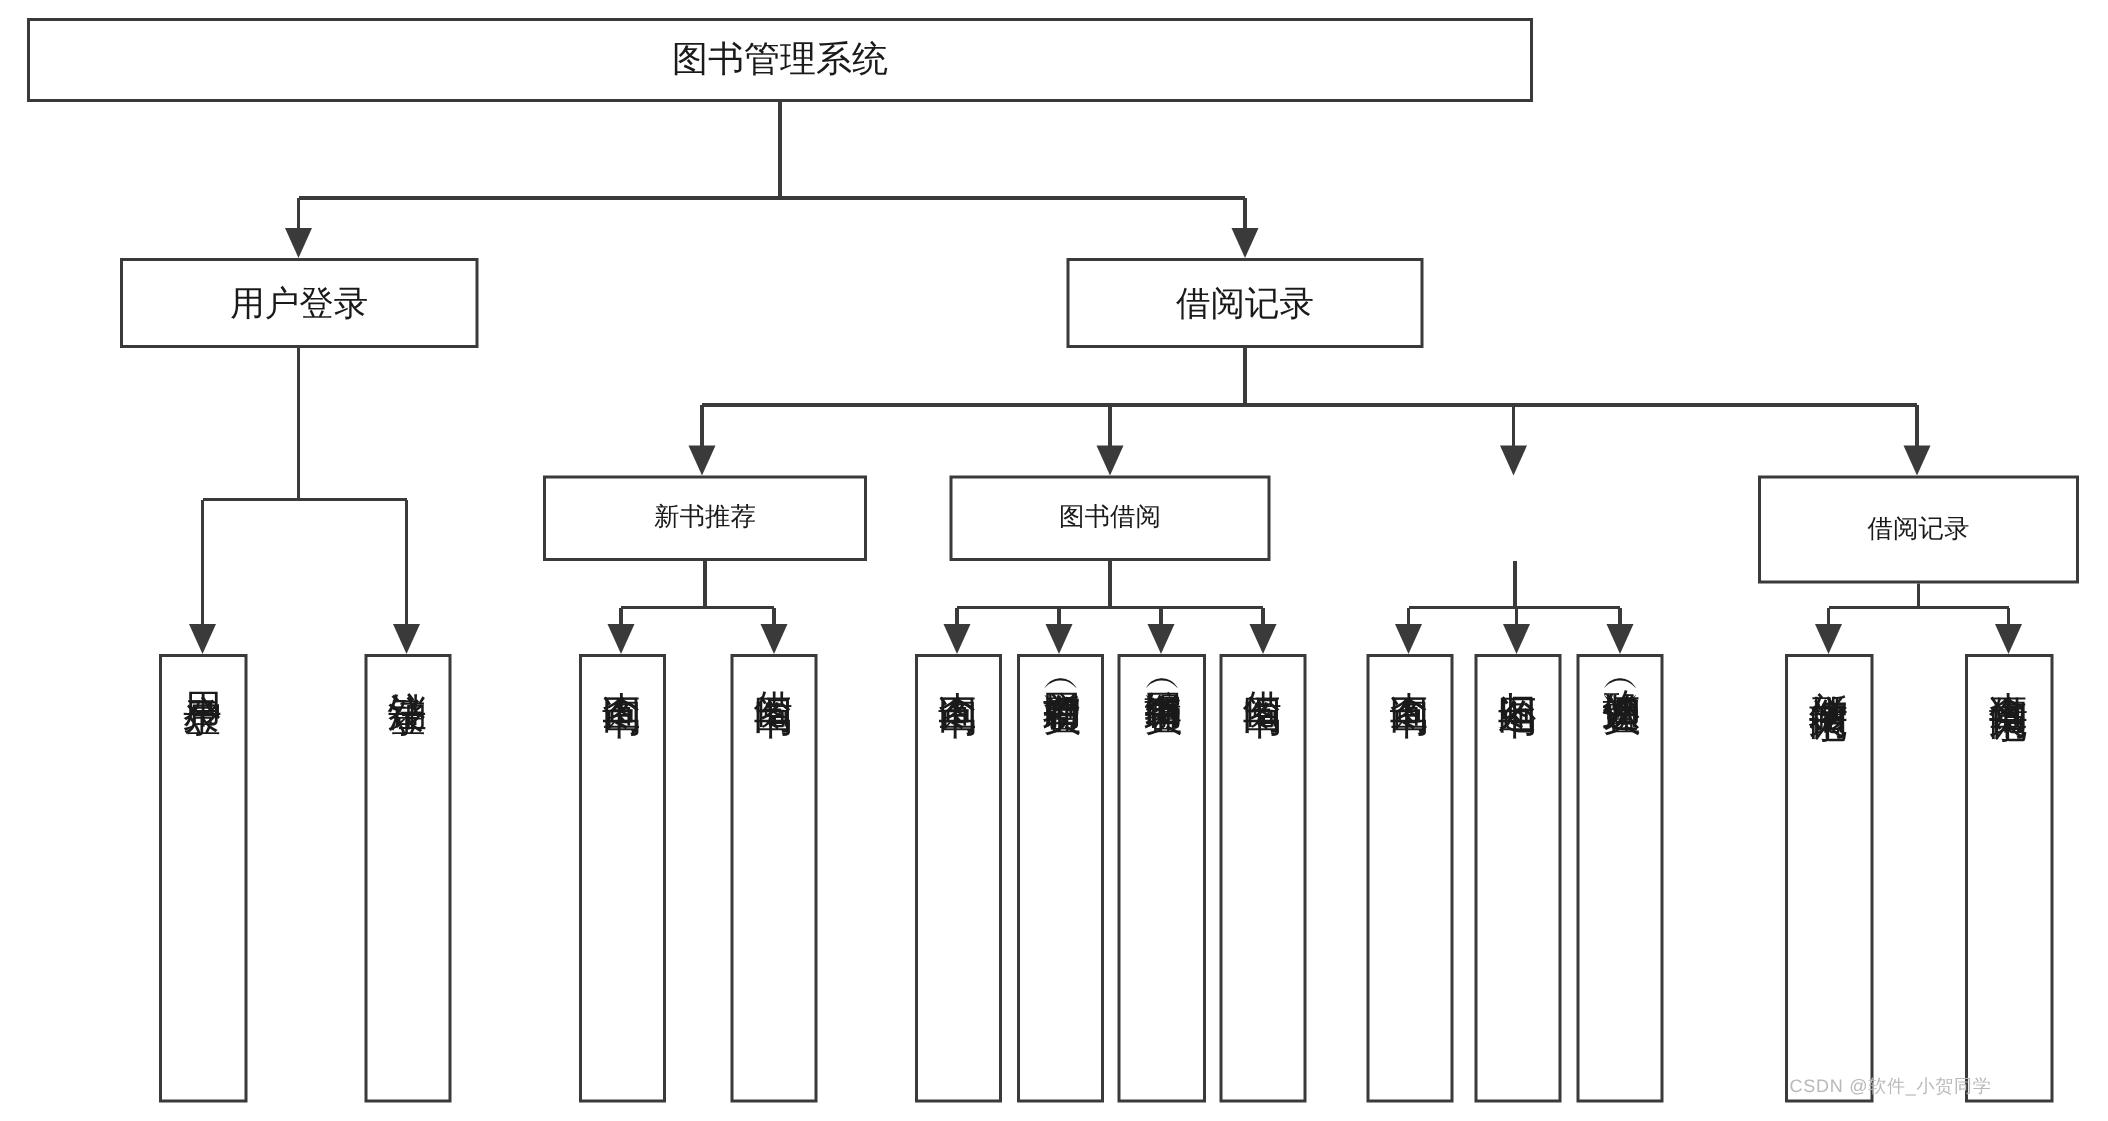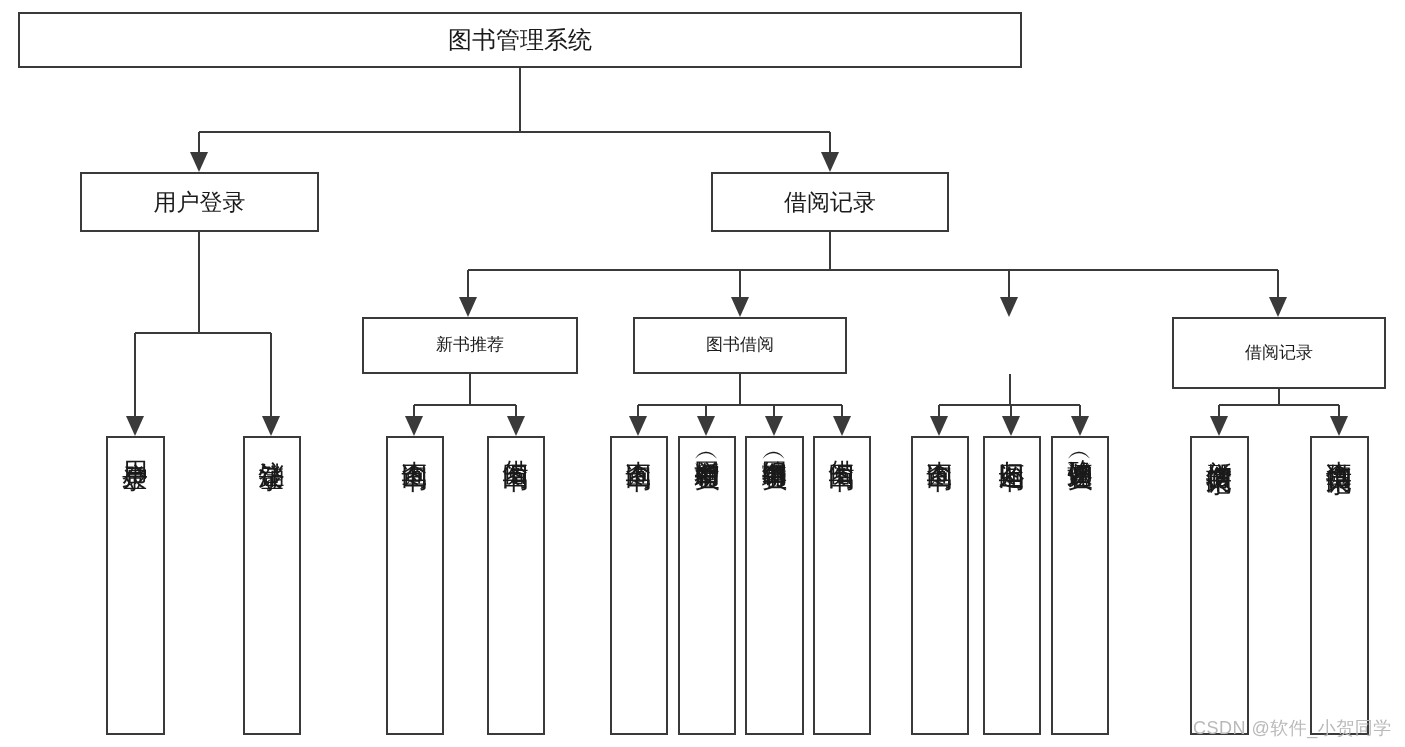--- a/index.html
+++ b/index.html
@@ -57,21 +57,21 @@
     font-size: 26px;
     letter-spacing: 2px;
     line-height: 1.0;
   }
   .lvl-leaf.tall .label {
     font-size: 25px;
     letter-spacing: 1px;
   }
   .watermark {
     position: absolute;
-    font-size: 18px;
+    font-size: 12px;
     color: #b9b9b9;
     white-space: nowrap;
     letter-spacing: 0.5px;
   }
 </style>
 </head>
 <body>
 
 <div id="canvas">
 

